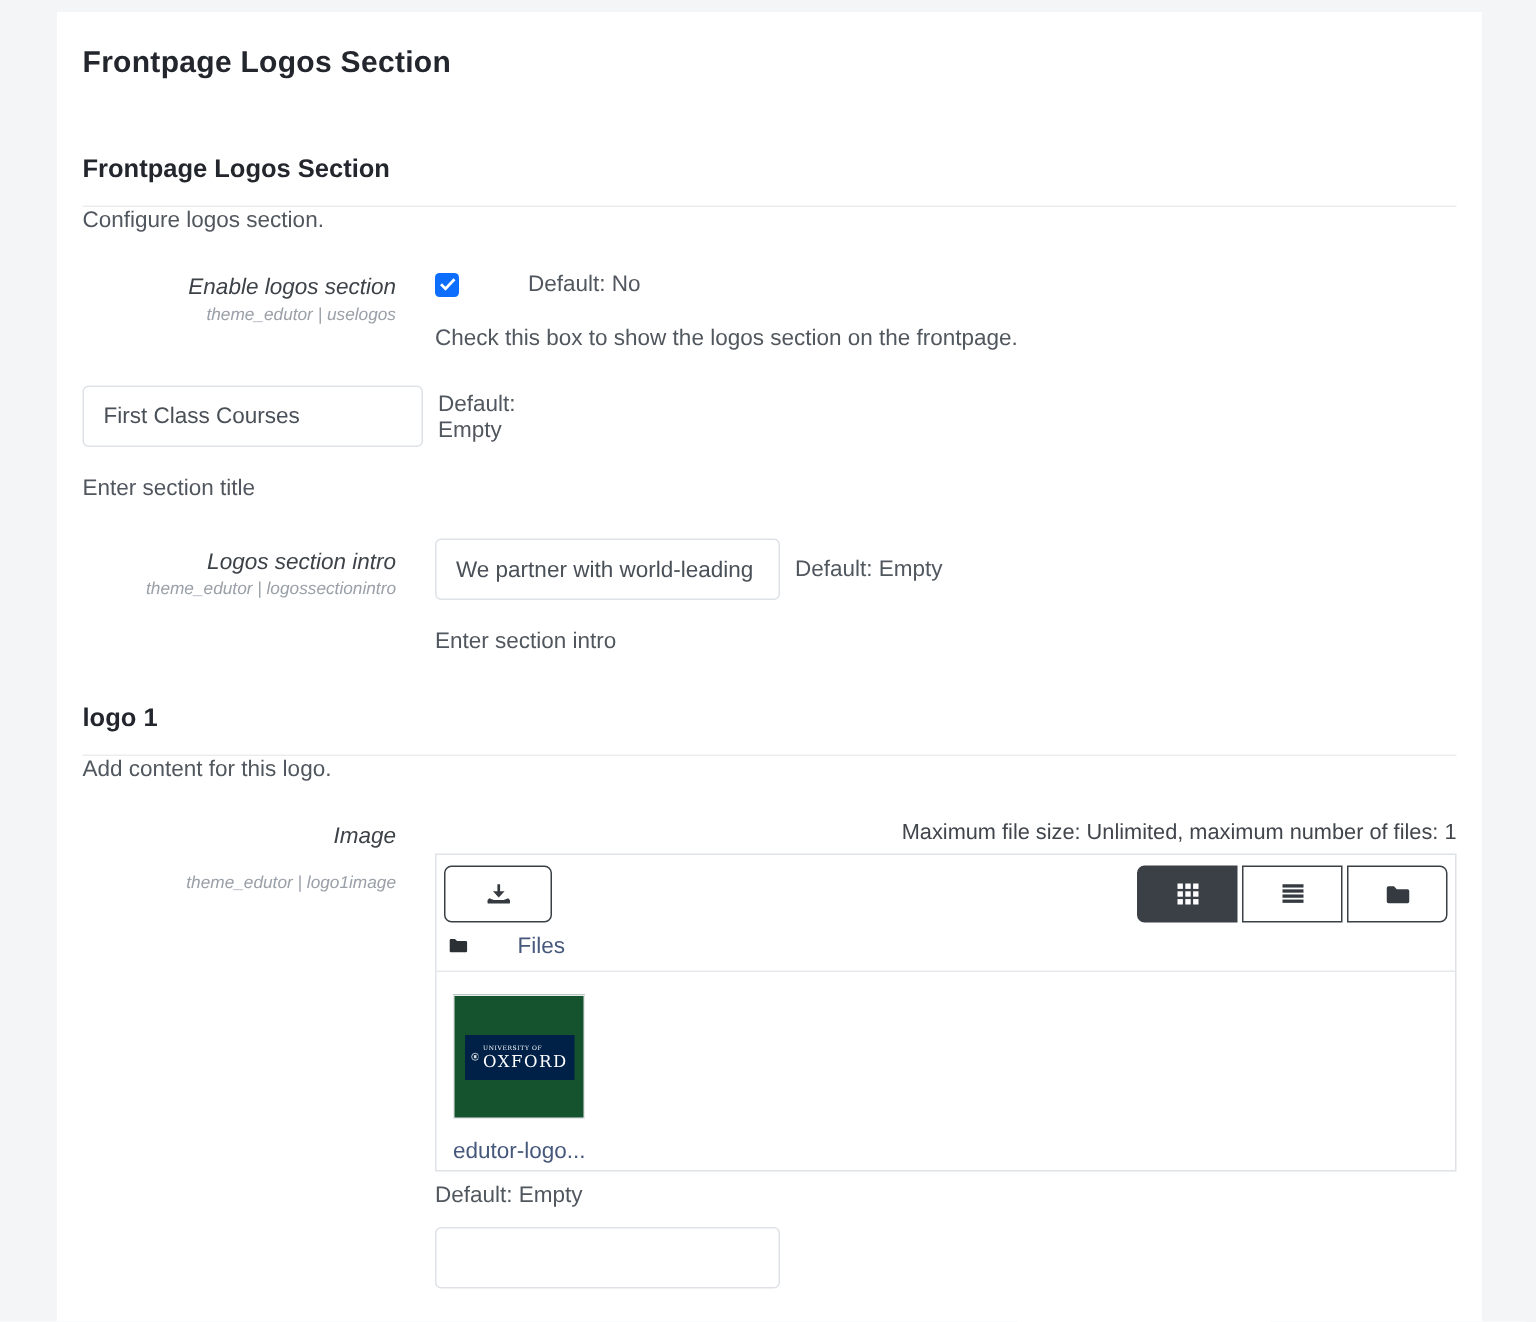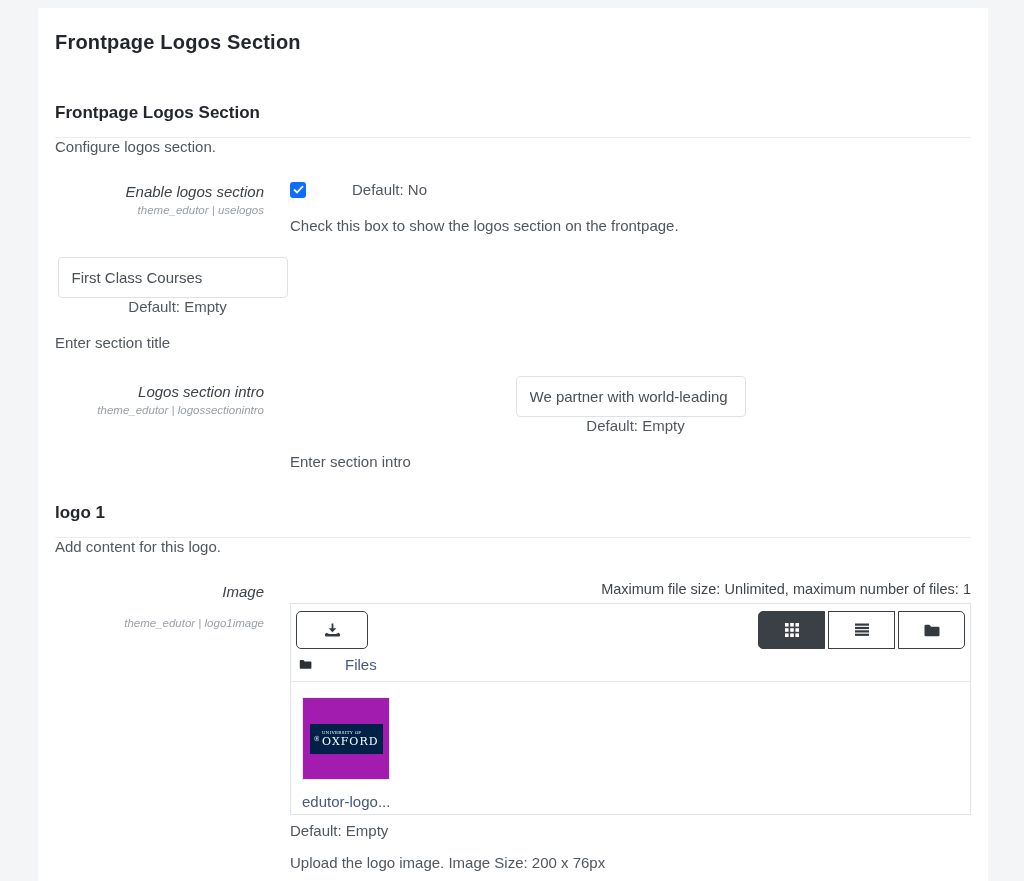--- a/index.html
+++ b/index.html
@@ -47,21 +47,21 @@
 
   .checkbox-line { display: flex; align-items: center; font-size: 15px; color: #51575e; gap: 39px; }
   .checkbox {
     width: 16px; height: 16px; border-radius: 3px;
     background: #0d6efd; display: inline-flex;
     align-items: center; justify-content: center;
     margin-right: 7px; cursor: pointer;
   }
   .help-text { font-size: 15px; color: #51575e; margin-top: 19px; }
 
-  .control-line { display: flex; align-items: center; flex-direction: column; }
+  .control-line { display: flex; align-items: center; }
   .text-input {
     width: 230px; height: 41px;
     border: 1px solid #dee2e6; border-radius: 4px;
     padding: 0 13px; font-size: 15px; color: #495057;
     font-family: "Liberation Sans", sans-serif;
     background: #fff; outline: none;
   }
   .default-note { font-size: 15px; color: #51575e; margin-left: 10px; }
 
   
@@ -94,21 +94,21 @@
     display: flex; align-items: center; padding: 5px 8px 8px 8px; gap: 24px;
   }
   .fm-path-link { font-size: 15px; color: #46587c; margin-left: 9px; cursor: pointer; }
   .fm-files {
     border-top: 1px solid #e6e8eb;
     height: 133px; padding: 15px 0 0 11px;
   }
   .thumb-card { width: 90px; cursor: pointer; }
   .thumb {
     width: 88px; height: 83px;
-    border: 1px solid #e7e9ec; background: #a21caf;
+    border: 1px solid #e7e9ec; background: #14532d;
     display: flex; align-items: center; justify-content: center;
   }
   .oxford-logo {
     width: 73px; height: 30px; background: #002147;
     display: flex; align-items: center; padding: 0 4px;
   }
   .oxford-text { margin-left: 3px; color: #fff; line-height: 1; }
   .oxford-line1 {
     font-size: 4px; letter-spacing: .4px;
     font-family: "DejaVu Serif", serif; white-space: nowrap;
@@ -249,21 +249,20 @@
                     <div class="oxford-line2">OXFORD</div>
                   </div>
                 </div>
               </div>
               <div class="thumb-filename">edutor-logo...</div>
             </div>
           </div>
         </div>
 
         <div class="fm-default">Default: Empty</div>
-        <div class="help-text" style="margin-top:15px;">Upload the logo image. Image Size: 200 x 76px</div>
       </div>
     </div>
 
     <div class="setting-row" style="margin-top:13px;">
       <div class="setting-label" style="padding-top:7px;">
         
         
       </div>
       <div class="setting-control">
         <div class="control-line">

